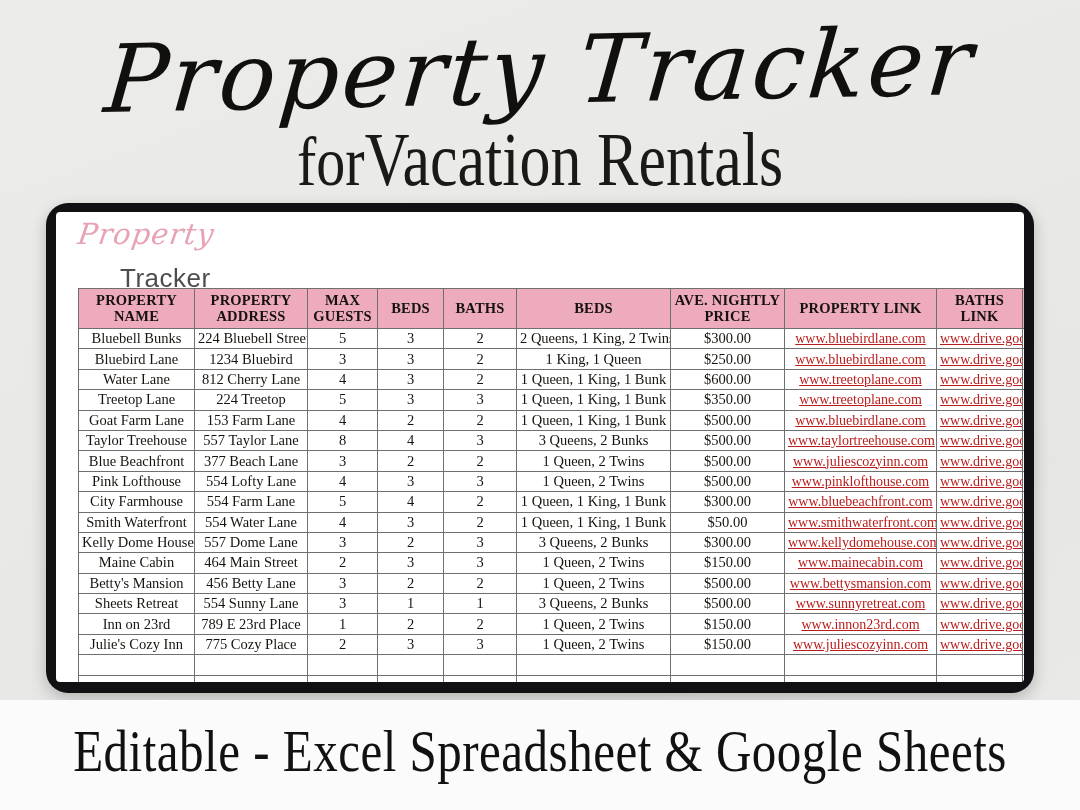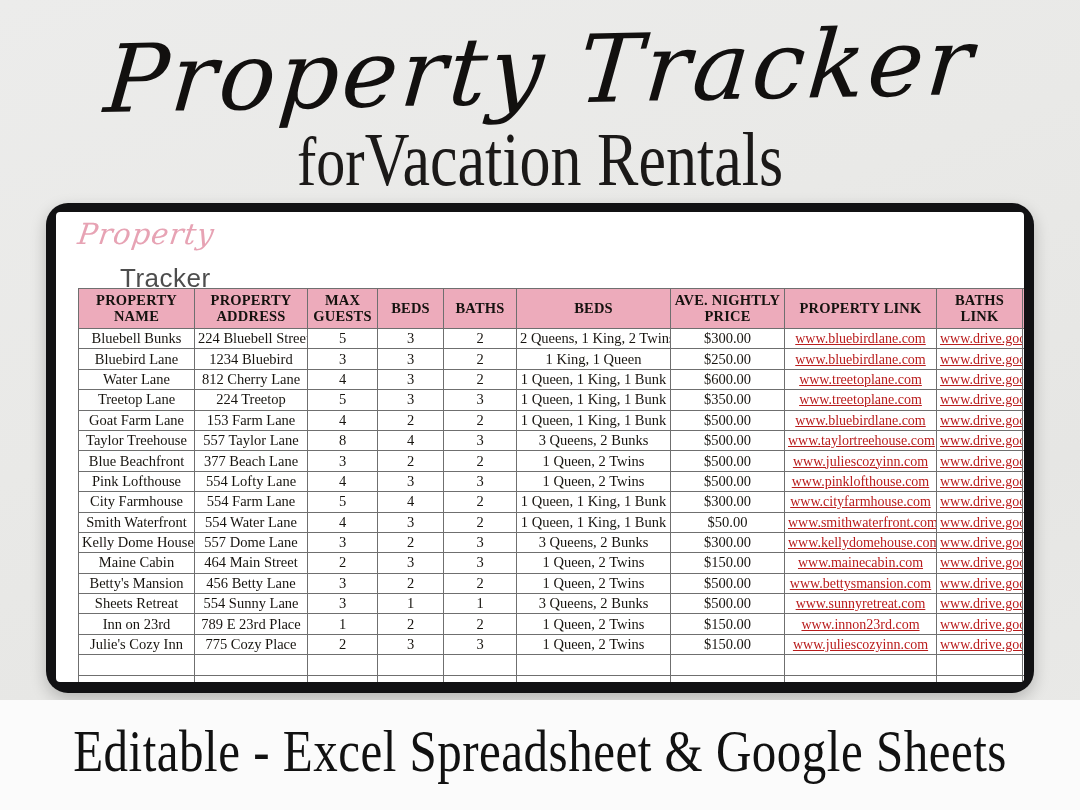--- a/index.html
+++ b/index.html
@@ -344,21 +344,21 @@
                 <td></td>
               </tr>
               <tr>
                 <td>City Farmhouse</td>
                 <td>554 Farm Lane</td>
                 <td>5</td>
                 <td>4</td>
                 <td>2</td>
                 <td>1 Queen, 1 King, 1 Bunk</td>
                 <td>$300.00</td>
-                <td class="link"><span class="linktext">www.cityfarmhouse.com</span></td>
+                <td class="link"><span class="linktext">www.bluebeachfront.com</span></td>
                 <td class="link"><span class="linktext">www.drive.goog</span></td>
                 <td></td>
               </tr>
               <tr>
                 <td>Smith Waterfront</td>
                 <td>554 Water Lane</td>
                 <td>4</td>
                 <td>3</td>
                 <td>2</td>
                 <td>1 Queen, 1 King, 1 Bunk</td>

